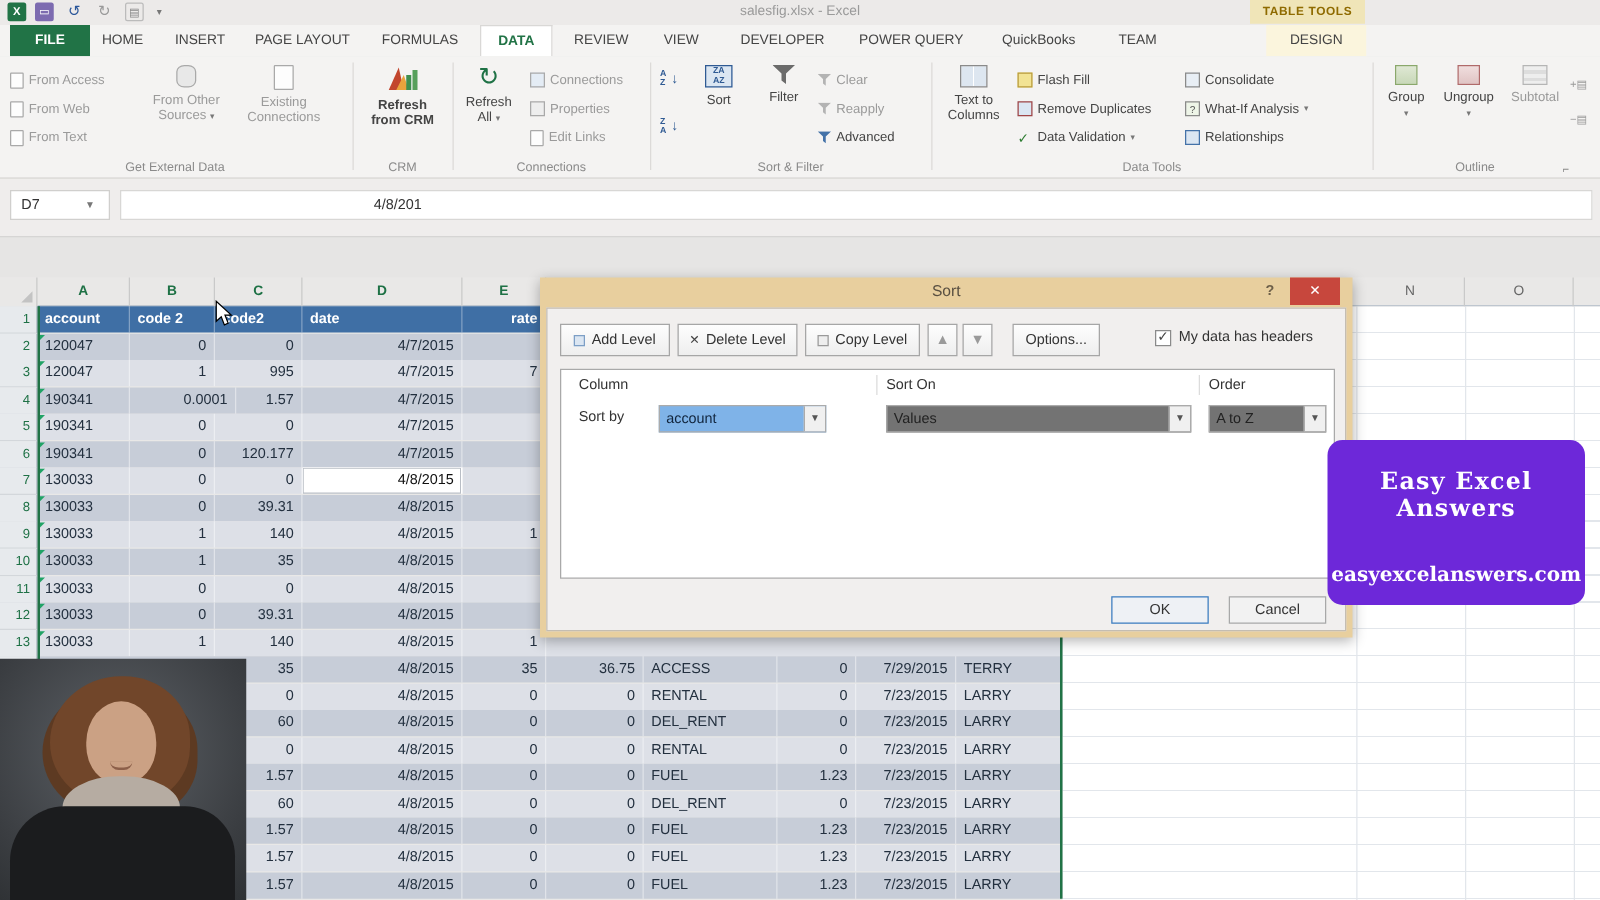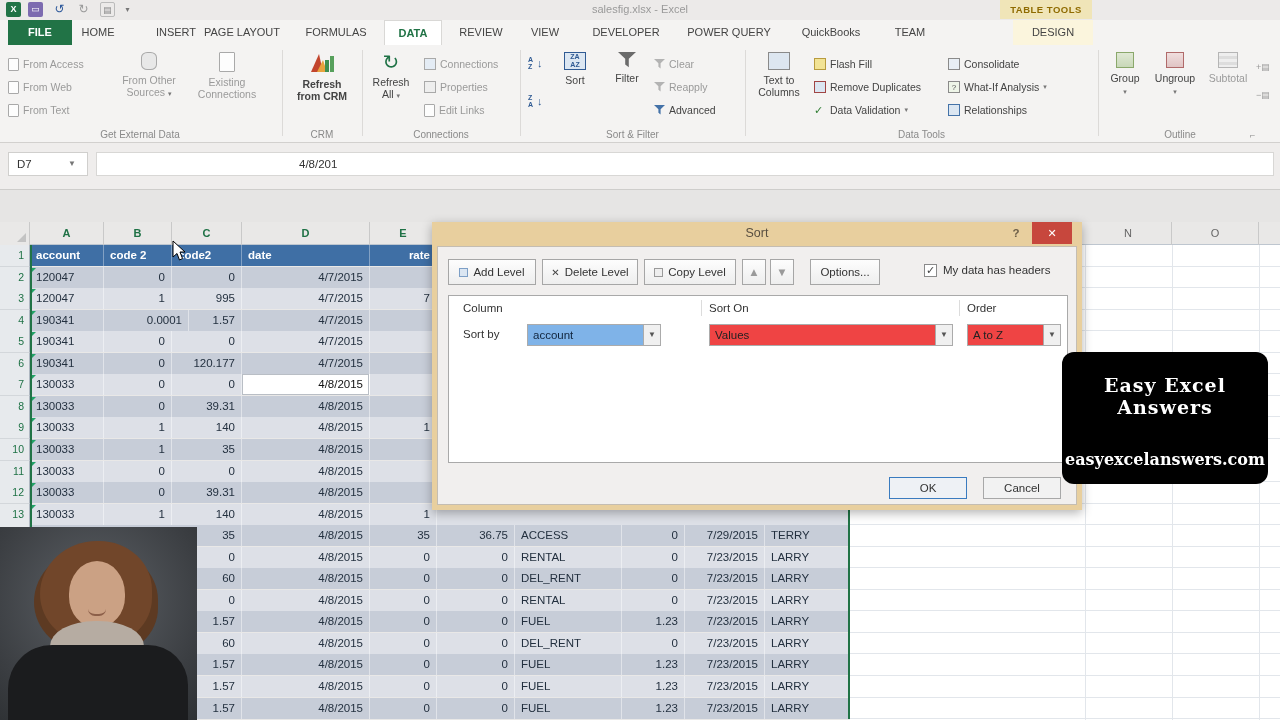--- a/index.html
+++ b/index.html
@@ -67,27 +67,27 @@
 #dlghelp{position:absolute;left:574px;top:0;width:20px;height:23px;text-align:center;color:#6d5f48;font-weight:bold;line-height:23px}
 #dlgclose{position:absolute;left:600px;top:0;width:40px;height:22px;background:#c7473d;color:#fff;text-align:center;line-height:22px;font-size:11px}
 #dlgpanel{position:absolute;left:5px;top:24px;width:640px;height:259px;background:#f1efee;border:1px solid #c4bdb2}
 .dlgbtn{position:absolute;height:26px;background:linear-gradient(#fdfdfd,#eeeeee);border:1px solid #a6a6a6;color:#333;display:flex;align-items:center;justify-content:center;gap:5px;padding:0 6px;font-size:11.5px}
 .lvlico{display:inline-block;width:9px;height:9px;border:1px solid #7d9fc6;background:#dbe6f2}
 #chk{position:absolute;left:486px;top:17px;width:13px;height:13px;background:#fff;border:1px solid #8a8a8a;font-size:11px;line-height:11px;text-align:center;color:#444}
 #chklbl{position:absolute;left:505px;top:17px;font-size:11.5px;color:#333}
 #lvlpanel{position:absolute;left:10px;top:48px;width:620px;height:168px;background:#fff;border:1px solid #a9a9a9}
 .colcap{position:absolute;top:6px;font-size:11.5px;color:#333}
 .capsep{position:absolute;top:4px;width:1px;height:16px;background:#dcdcdc}
-.combo{position:absolute;top:28px;height:22px;background:#ef4444;border:1px solid #ababab;line-height:20px;padding-left:5px;color:#222;font-size:11.5px}
+.combo{position:absolute;top:28px;height:22px;background:#737373;border:1px solid #ababab;line-height:20px;padding-left:5px;color:#222;font-size:11.5px}
 .combo .dd{position:absolute;right:0;top:0;width:17px;height:20px;border-left:1px solid #ababab;background:#f0f0f0;text-align:center;font-size:8px;line-height:20px;color:#555}
 .combo.sel{background:#7fb3e8;color:#10243c}
 .okbtn{position:absolute;left:451px;top:230px;width:78px;height:22px;background:#eef1f5;border:1px solid #3a7bbf;text-align:center;line-height:20px;color:#333}
 .cxbtn{position:absolute;left:545px;top:230px;width:78px;height:22px;background:#f2f2f2;border:1px solid #a8a8a8;text-align:center;line-height:20px;color:#333}
 
-#badge{position:absolute;left:1062px;top:352px;width:206px;height:132px;background:#000000;border-radius:12px;z-index:46;color:#fff;font-family:"DejaVu Serif",serif;text-align:center}
+#badge{position:absolute;left:1062px;top:352px;width:206px;height:132px;background:#6d28d9;border-radius:12px;z-index:46;color:#fff;font-family:"DejaVu Serif",serif;text-align:center}
 #badge .t1{display:block;margin-top:22px;font-size:19px;font-weight:bold;letter-spacing:1px}
 #badge .t2{display:block;margin-top:32px;font-size:16px;font-weight:bold}
 
 #photo{position:absolute;left:0;top:527px;width:197px;height:193px;z-index:46;background:radial-gradient(circle at 48% 38%,#5d6166 0%,#3b3e42 70%,#2e3134 100%);overflow:hidden}
 .hair{position:absolute;left:40px;top:14px;width:112px;height:104px;background:#71462a;border-radius:52% 48% 46% 50%;box-shadow:-6px 8px 0 #5d3a22,6px 10px 0 #5d3a22}
 .face{position:absolute;left:69px;top:34px;width:56px;height:66px;background:#cba184;border-radius:50% 50% 46% 46%}
 .smile{position:absolute;left:88px;top:82px;width:18px;height:7px;border-bottom:2px solid #8c5f49;border-radius:0 0 10px 10px}
 .scarf{position:absolute;left:50px;top:94px;width:94px;height:52px;background:#b6aca2;border-radius:48%;box-shadow:inset 0 -6px 0 #9d938a}
 .jacket{position:absolute;left:8px;top:118px;width:180px;height:80px;background:#1b1c1e;border-radius:44px 40px 0 0}
 
@@ -105,21 +105,21 @@
     <div class="qaicon" style="left:76px;color:#9a9a9a">↻</div>
     <div class="qaicon" style="left:100px;color:#8a8a8a;font-size:9px;border:1px solid #bbb;border-radius:2px">▤</div>
     <div class="qaicon" style="left:120px;color:#777;font-size:8px">▾</div>
     <div id="apptitle">salesfig.xlsx - Excel</div>
     <div id="tabletools">TABLE TOOLS</div>
   </div>
 
   <div id="tabrow">
     <div class="rtab file" style="left:8px;width:64px">FILE</div>
     <div class="rtab" style="left:72px;width:52px">HOME</div>
-    <div class="rtab" style="left:148px;width:56px">INSERT</div>
+    <div class="rtab" style="left:132px;width:56px">INSERT</div>
     <div class="rtab" style="left:196px;width:92px">PAGE LAYOUT</div>
     <div class="rtab" style="left:296px;width:80px">FORMULAS</div>
     <div class="rtab active" style="left:384px;width:58px">DATA</div>
     <div class="rtab" style="left:450px;width:62px">REVIEW</div>
     <div class="rtab" style="left:520px;width:50px">VIEW</div>
     <div class="rtab" style="left:584px;width:84px">DEVELOPER</div>
     <div class="rtab" style="left:680px;width:98px">POWER QUERY</div>
     <div class="rtab" style="left:790px;width:82px">QuickBooks</div>
     <div class="rtab" style="left:884px;width:52px">TEAM</div>
     <div class="rtab design" style="left:1013px;width:80px">DESIGN</div>

